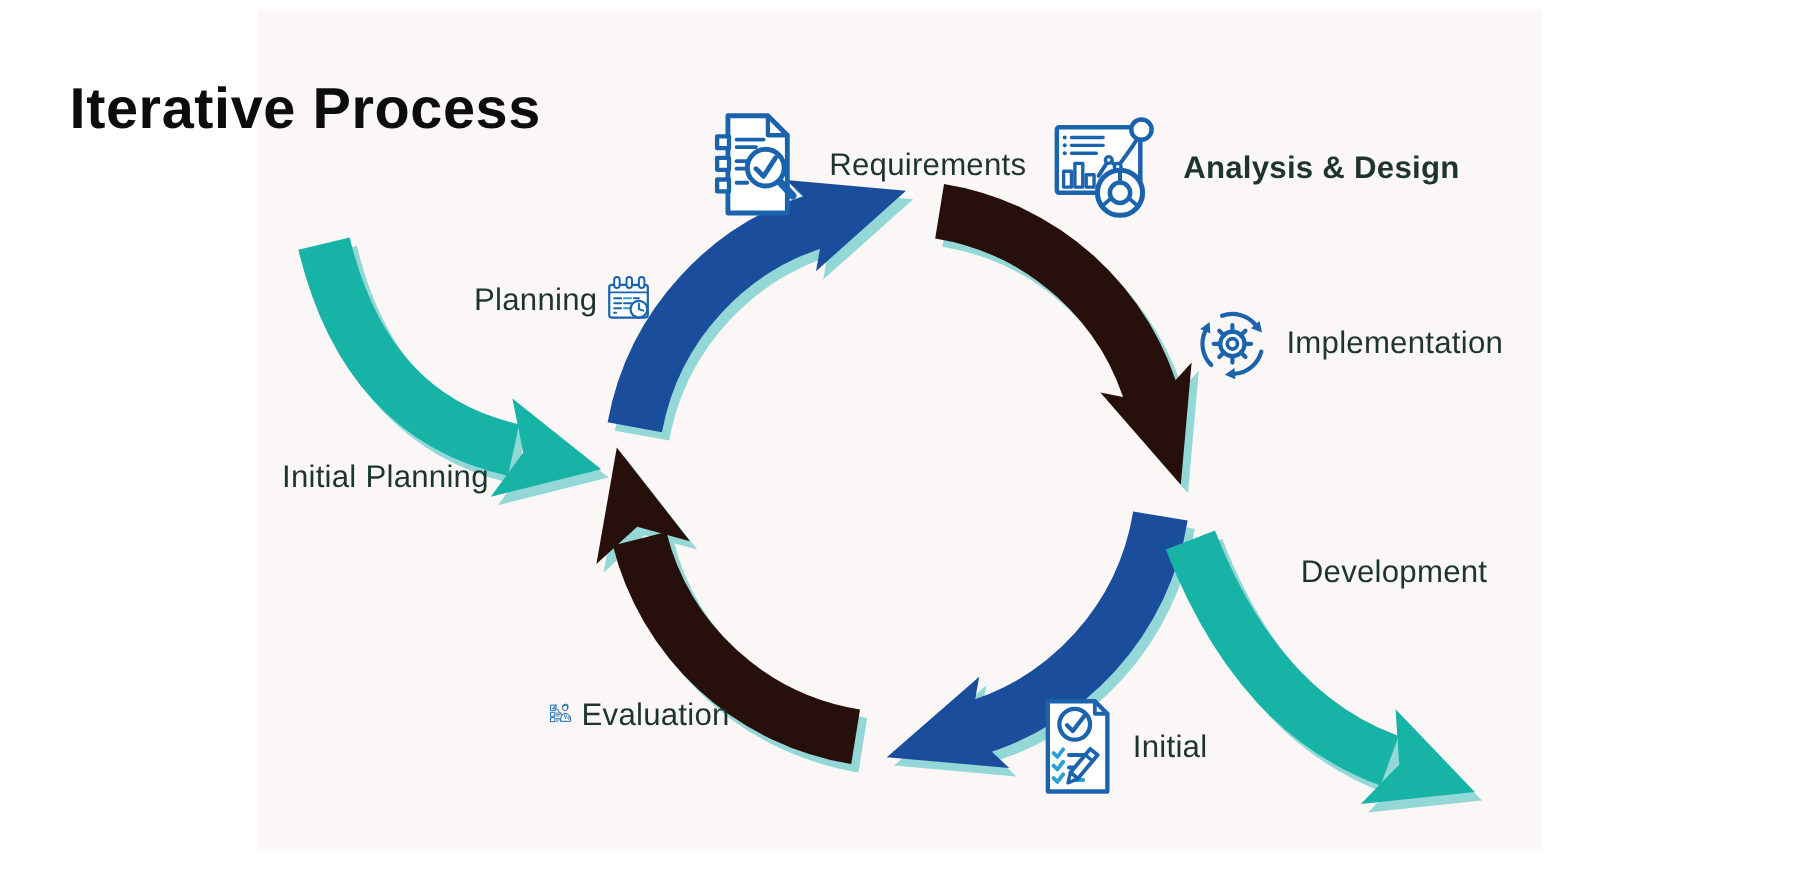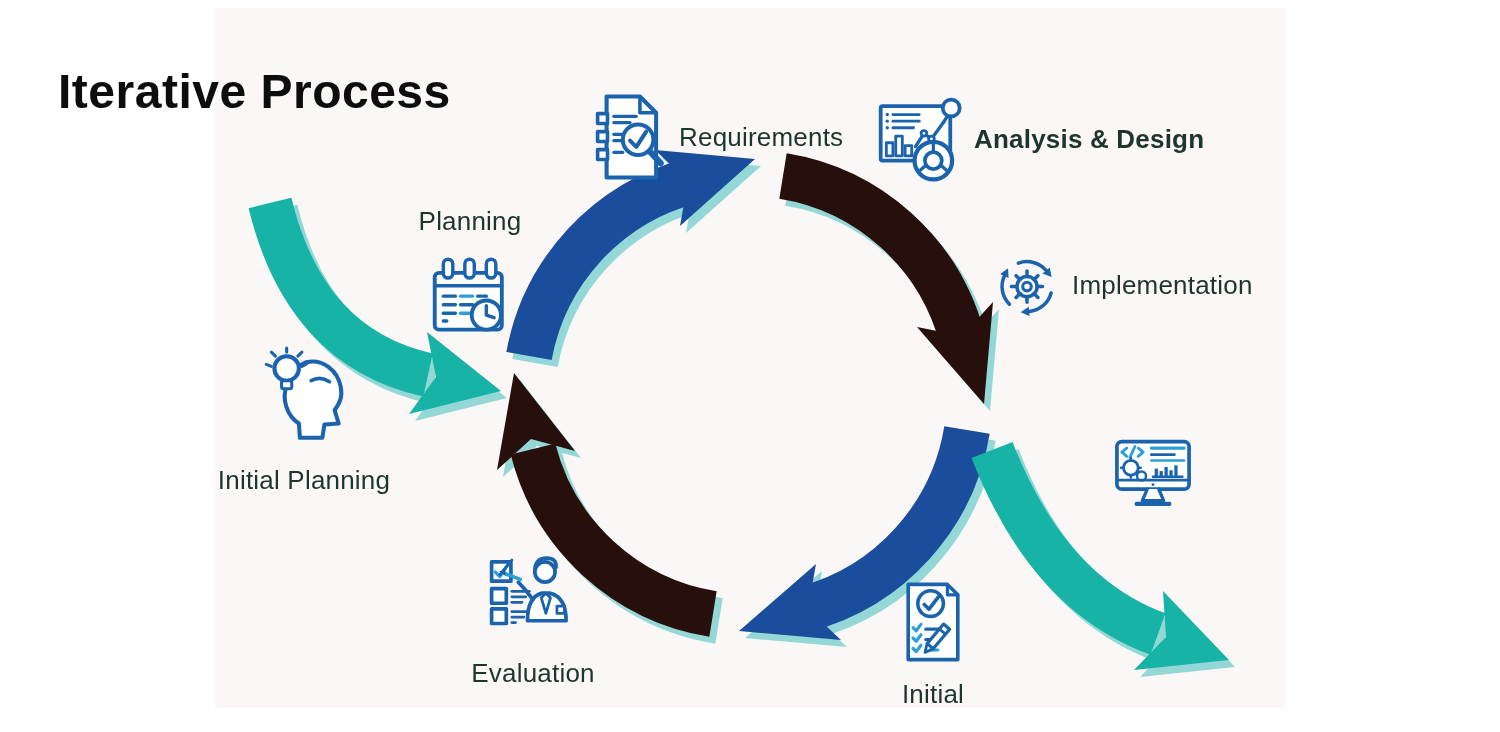--- a/index.html
+++ b/index.html
@@ -16,22 +16,22 @@
     position:absolute;left:58px;top:64px;
     font-size:48px;font-weight:800;letter-spacing:.5px;
     color:var(--title-text,#0d0d0d);
     text-align:right;
   }
   .center-label{
     position:absolute;left:598px;top:352px;width:300px;
     text-align:center;font-weight:700;font-size:34px;line-height:43px;
     color:var(--center-text,#15201e);
   }
-  .node{position:absolute;display:flex;align-items:center;gap:4px;}
-  .node.col{flex-direction:column;gap:17px;}
+  .node{position:absolute;display:flex;align-items:center;gap:16px;}
+  .node.col{gap:6px;}
   .node-label{
     font-size:26px;color:var(--label-text,#1e352e);
     white-space:nowrap;letter-spacing:.2px;
   }
   .node.col .node-label{text-align:center;}
   svg.arrows{position:absolute;left:0;top:0;}
   
   .ic{stroke:var(--icon-primary,#1b64ad);fill:none;stroke-linecap:round;stroke-linejoin:round;}
   .ic2{stroke:var(--icon-accent,#2d9fd8);fill:none;stroke-linecap:round;stroke-linejoin:round;}
   .icf{fill:var(--icon-primary,#1b64ad);stroke:none;}
@@ -194,20 +194,21 @@
     <line class="ic2" x1="48" y1="16" x2="88" y2="16" stroke-width="4"></line>
     <line class="ic" x1="48" y1="24" x2="76" y2="24" stroke-width="3.5"></line>
     <line class="ic2" x1="48" y1="31" x2="88" y2="31" stroke-width="3"></line>
     <line class="ic" x1="50" y1="51" x2="86" y2="51" stroke-width="3"></line>
     <rect class="icf" x="52" y="41" width="4" height="9"></rect>
     <rect class="icf" x="58" y="44" width="4" height="6"></rect>
     <rect class="icf" x="64" y="39" width="4" height="11"></rect>
     <rect class="icf" x="70" y="43" width="4" height="7"></rect>
     <rect class="icf" x="76" y="37" width="4" height="13"></rect>
   </svg>
+  <span class="node-label">Development</span>
 </div>
 
 <div class="node col" style="left:858px;top:582px;width:150px;">
   <svg width="80" height="80" viewBox="0 0 100 100">
     <path class="ic icw" d="M19,3 H68 L81,16 V97 H19 Z" stroke-width="4.5"></path>
     <polyline class="ic" points="68,3 68,16 81,16" stroke-width="4"></polyline>
     <circle class="ic icw" cx="47" cy="27" r="16" stroke-width="4.5"></circle>
     <polyline class="ic" points="39,28 45,34 58,17" stroke-width="4.5"></polyline>
     <polyline class="ic2" points="25,57 29,61 35,53" stroke-width="4"></polyline>
     <line class="ic" x1="41" y1="59" x2="58" y2="59" stroke-width="4"></line>

